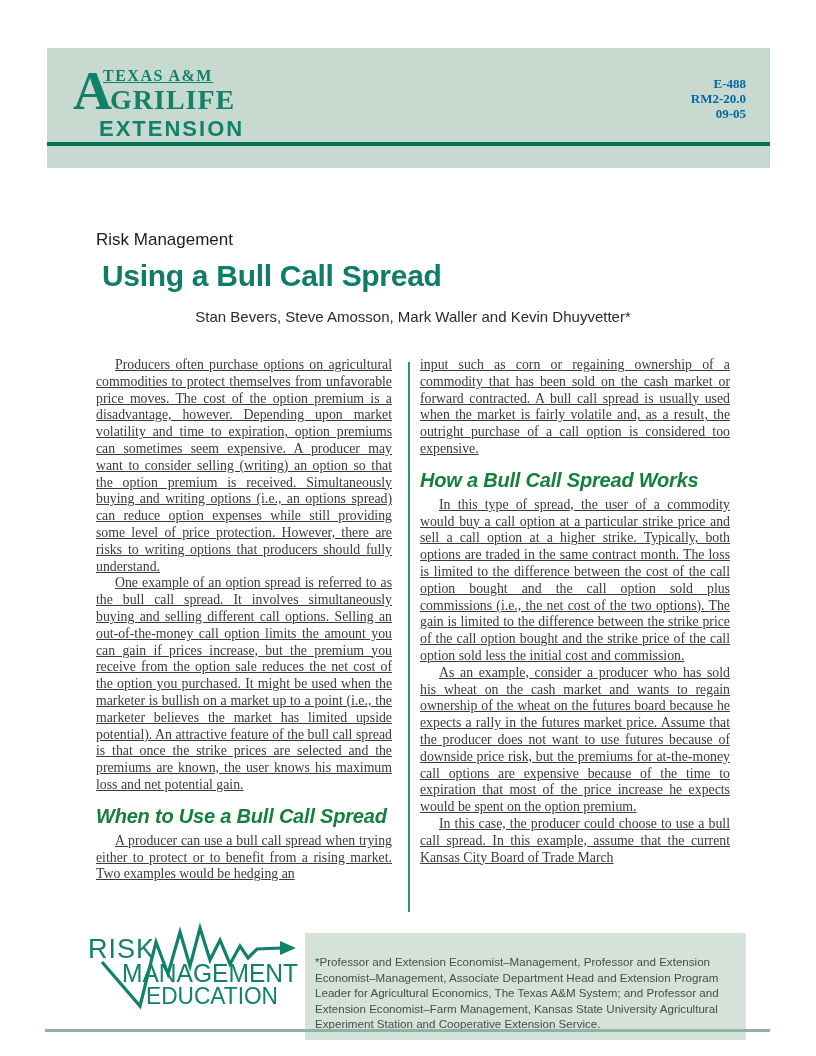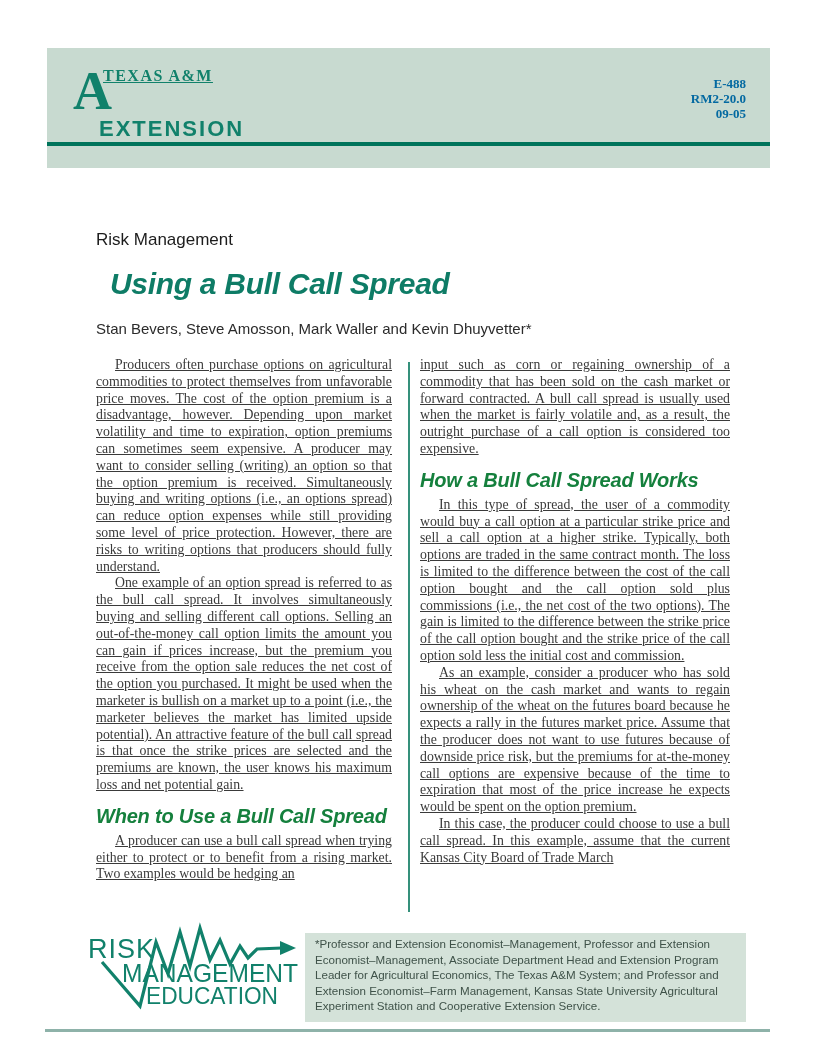--- a/index.html
+++ b/index.html
@@ -17,62 +17,63 @@
   .logo-grilife  { position:absolute; left:47px; top:28px; font:700 28px/1 "Liberation Serif", serif; letter-spacing:1px; }
   .logo-extension{ position:absolute; left:36px; top:60px; font:700 22px/1 "Liberation Sans", sans-serif; letter-spacing:2px; }
 
   .pub-codes { position:absolute; right:24px; top:28px; text-align:right;
                font:700 13px/15px "Liberation Serif", serif; color:#0369a1;margin-left:40px; }
 
   
   .eyebrow   { position:absolute; left:96px; top:230px; font:400 17px/1.2 "Liberation Sans", sans-serif; color:#1c1c1c; }
   .page-title{ position:absolute; left:94px; top:251px; font:700 30px/1.15 "Liberation Sans", sans-serif;
                color:#0e7c66; letter-spacing:-0.3px; }
-  .byline    { position:absolute; left:96px; top:320px; width:634px; text-align:left;
+  .byline    { position:absolute; left:96px; top:308px; width:634px; text-align:center;
                font:400 15px/1.2 "Liberation Sans", sans-serif; color:#2b2b2b; }
 
   
   .col-left  { position:absolute; left:96px;  top:357px; width:296px; max-height:558px; overflow:hidden; }
   .col-right { position:absolute; left:420px; top:357px; width:310px; max-height:558px; overflow:hidden; }
   .column-divider { position:absolute; left:408px; top:362px; width:2px; height:550px; background:#35907b; }
 
   .body-copy p { margin:0; font:400 13.8px/16.8px "Liberation Serif", serif; color:#3a3a3a;
                  text-align:justify; text-indent:19px;text-decoration:underline; }
   .body-copy p.no-indent { text-indent:0; }
   .section-heading { margin:11px 0 5px; font:italic 700 20px/1.15 "Liberation Sans", sans-serif;
                      color:#15803d; letter-spacing:-0.2px; }
 
   
   .rme-logo { position:absolute; left:86px; top:918px; width:218px; height:94px; }
   .footnote-box { position:absolute; left:305px; top:933px; width:441px; min-height:66px;
-                  background:#d4e2d9; padding:3px 10px 8px;
+                  background:#d4e2d9; padding:21px 10px 8px;
                   font:400 11.6px/15.6px "Liberation Sans", sans-serif; color:#3f5249; }
   .bottom-rule { position:absolute; left:45px; top:1029px; width:725px; height:3px; background:#8eb2a9; }
 </style>
 </head>
 <body>
 
 <div class="page">
 
   <div class="header-band">
     <div class="agrilife-logo">
       <span class="logo-a">A</span>
       <span class="logo-texas">TEXAS A&amp;M</span>
+      <span class="logo-grilife">GRILIFE</span>
       <span class="logo-extension">EXTENSION</span>
     </div>
     <div class="pub-codes">
       <div>E-488</div>
       <div>RM2-20.0</div>
       <div>09-05</div>
     </div>
     <div class="band-rule"></div>
   </div>
 
   <div class="eyebrow">Risk Management</div>
-  <h1 class="page-title" style="margin:16px;font-style:italic;">Using a Bull Call Spread</h1>
+  <h1 class="page-title" style="margin:8px;">Using a Bull Call Spread</h1>
   <div class="byline">Stan Bevers, Steve Amosson, Mark Waller and Kevin Dhuyvetter*</div>
 
   <div class="column-divider"></div>
 
   <div class="col-left body-copy">
     <p>Producers often purchase options on agricultural commodities to protect themselves from unfavorable price moves. The cost of the option premium is a disadvantage, however. Depending upon market volatility and time to expiration, option premiums can sometimes seem expensive. A producer may want to consider selling (writing) an option so that the option premium is received. Simultaneously buying and writing options (i.e., an options spread) can reduce option expenses while still providing some level of price protection. However, there are risks to writing options that producers should fully understand.</p>
     <p>One example of an option spread is referred to as the bull call spread. It involves simultaneously buying and selling different call options. Selling an out-of-the-money call option limits the amount you can gain if prices increase, but the premium you receive from the option sale reduces the net cost of the option you purchased. It might be used when the marketer is bullish on a market up to a point (i.e., the marketer believes the market has limited upside potential). An attractive feature of the bull call spread is that once the strike prices are selected and the premiums are known, the user knows his maximum loss and net potential gain.</p>
     <h2 class="section-heading">When to Use a Bull Call Spread</h2>
     <p>A producer can use a bull call spread when trying either to protect or to benefit from a rising market. Two examples would be hedging an</p>
   </div>

